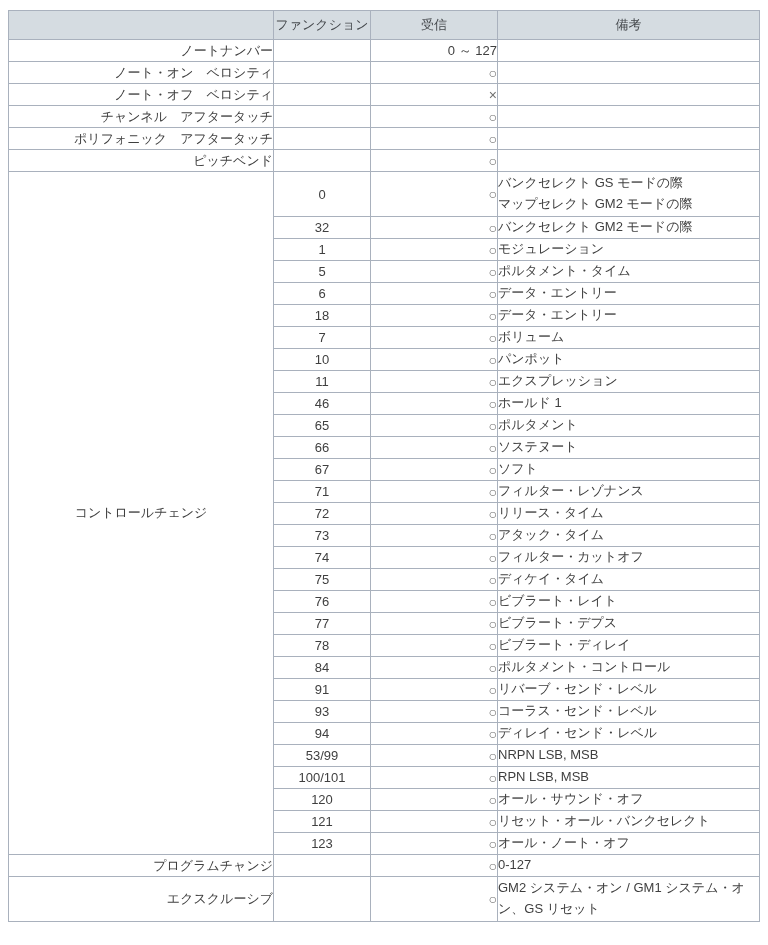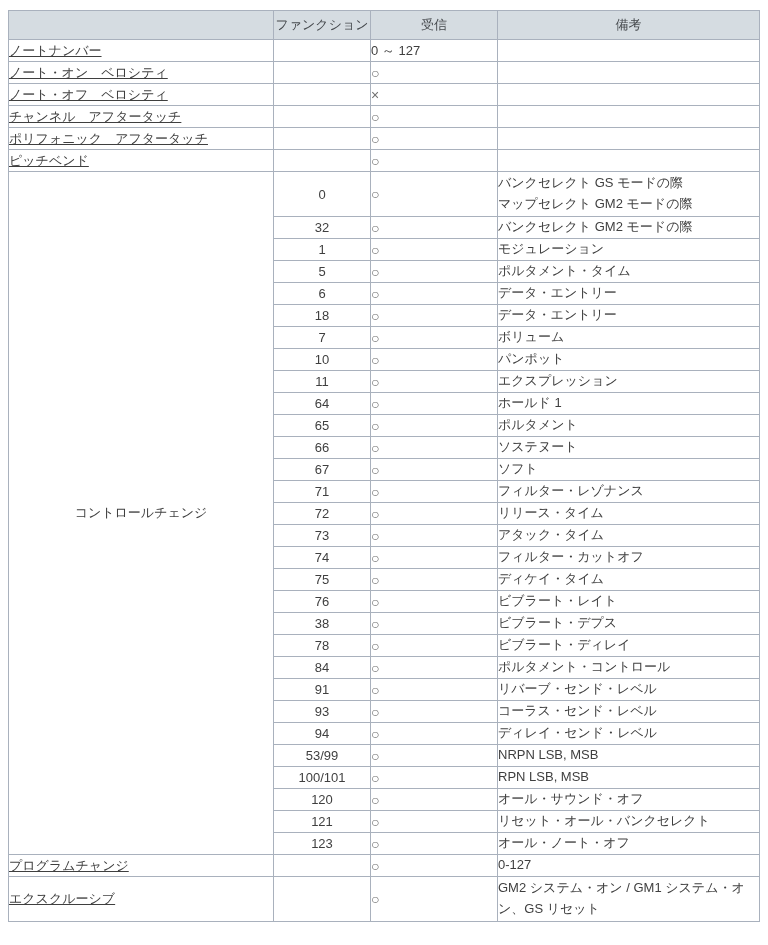--- a/index.html
+++ b/index.html
@@ -38,35 +38,34 @@
     background: #d5dce1;
     height: 28px;
     font-weight: normal;
     text-align: center;
     color: #45494d;
   }
   table.midi tbody tr { height: 22px; }
   table.midi tbody tr.tall { height: 45px; }
 
   td.name {
-    text-align: left;
+    text-align: right;
     padding: 0 6px;
     white-space: nowrap;
-    text-decoration: underline;
   }
   td.group-label {
     text-align: center;
     vertical-align: middle;
     padding: 0 6px;
   }
   td.func {
     text-align: center;
   }
   td.recv {
-    text-align: left;
+    text-align: right;
   }
   td.recv.sym {
     color: #6f6f6f;
     font-size: 14px;
   }
   td.remark {
     text-align: left;
     padding: 1px 6px;
     white-space: pre-line;
     line-height: 1.6;
@@ -170,21 +169,21 @@
           <td class="func">10</td>
           <td class="recv sym">○</td>
           <td class="remark">パンポット</td>
         </tr>
         <tr>
           <td class="func">11</td>
           <td class="recv sym">○</td>
           <td class="remark">エクスプレッション</td>
         </tr>
         <tr>
-          <td class="func">64</td>
+          <td class="func">46</td>
           <td class="recv sym">○</td>
           <td class="remark">ホールド 1</td>
         </tr>
         <tr>
           <td class="func">65</td>
           <td class="recv sym">○</td>
           <td class="remark">ポルタメント</td>
         </tr>
         <tr>
           <td class="func">66</td>
@@ -220,21 +219,21 @@
           <td class="func">75</td>
           <td class="recv sym">○</td>
           <td class="remark">ディケイ・タイム</td>
         </tr>
         <tr>
           <td class="func">76</td>
           <td class="recv sym">○</td>
           <td class="remark">ビブラート・レイト</td>
         </tr>
         <tr>
-          <td class="func">38</td>
+          <td class="func">77</td>
           <td class="recv sym">○</td>
           <td class="remark">ビブラート・デプス</td>
         </tr>
         <tr>
           <td class="func">78</td>
           <td class="recv sym">○</td>
           <td class="remark">ビブラート・ディレイ</td>
         </tr>
         <tr>
           <td class="func">84</td>

